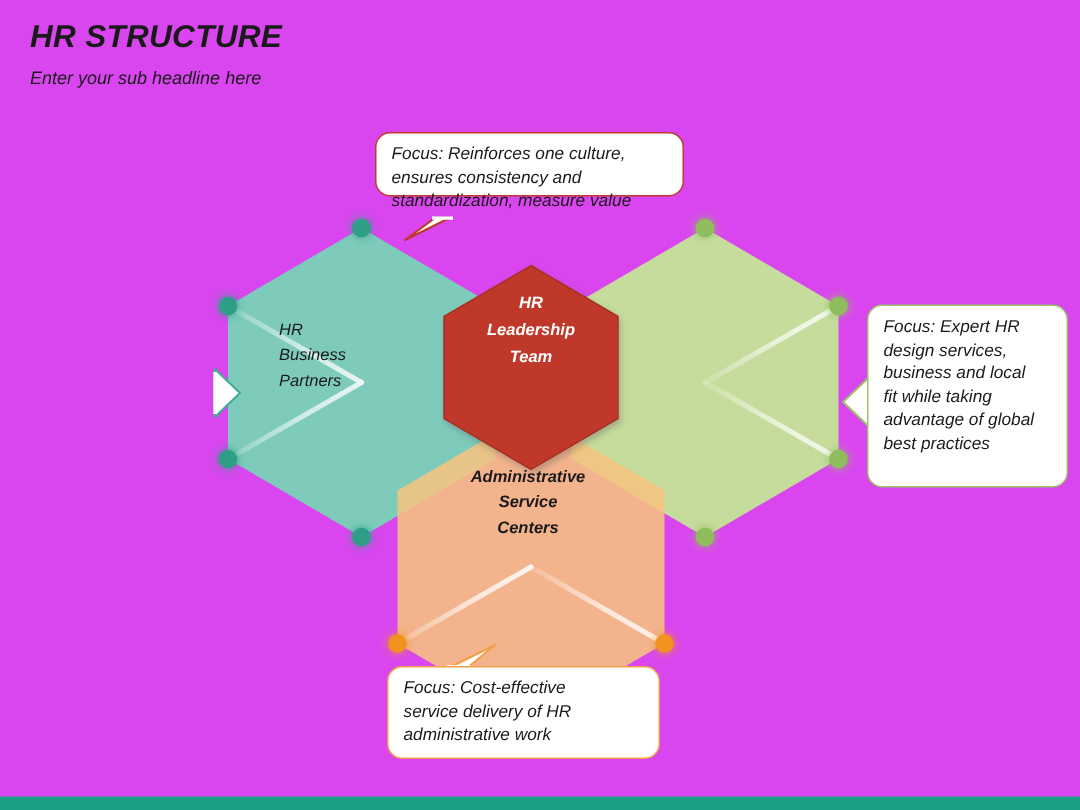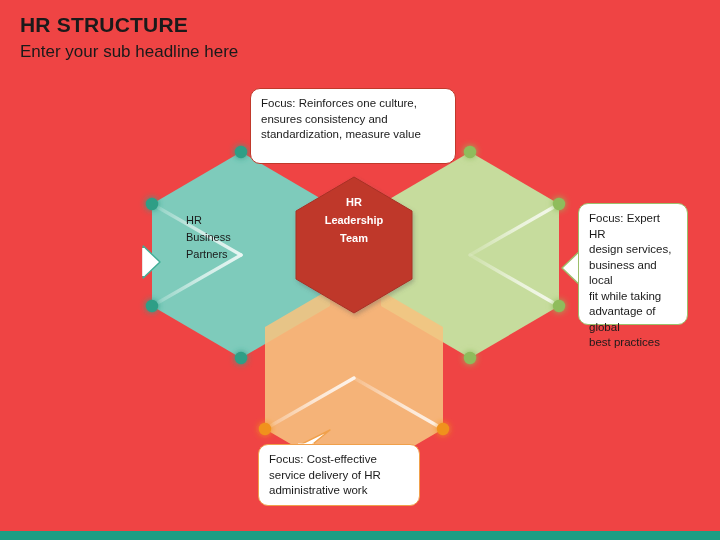--- a/index.html
+++ b/index.html
@@ -13,41 +13,42 @@
     font-family: "Liberation Sans", sans-serif;
     overflow: hidden;
     position: relative;
   }
 
   #slide {
     position: absolute;
     left: 0; top: 0;
     width: 720px;
     height: 540px;
-    background: #ef4444;
+    background: #d946ef;
+    font-style: italic;
   }
 
   
   #header {
     position: absolute;
     left: 20px;
     top: 12px;
     width: 660px;
   }
   #slide-title {
     font-size: 21px;
     font-weight: bold;
     color: #1a1a1a;
     letter-spacing: 0.2px;
     line-height: 26px;
     margin: 0;
     white-space: nowrap;
   }
   #slide-subtitle {
-    font-size: 17px;
+    font-size: 12px;
     font-weight: normal;
     color: #1a1a1a;
     line-height: 20px;
     margin: 4px 0 0 0;
     white-space: nowrap;
   }
 
   
   #diagram {
     position: absolute;
@@ -109,41 +110,41 @@
     font-size: 11.5px;
     line-height: 15.5px;
     color: #1a1a1a;
     padding: 7px 9px 7px 10px;
     white-space: pre-line;
   }
   #callout-top {
     left: 250px;
     top: 88px;
     width: 206px;
-    height: 76px;
+    height: 43px;
     border: 1.4px solid #c0392b;
   }
   #callout-left {
     left: 8px;
     top: 230px;
     width: 136px;
     height: 64px;
     border: 1.4px solid #3fae96;
   }
   #callout-right {
     left: 578px;
     top: 203px;
-    width: 110px;
+    width: 134px;
     height: 122px;
     border: 1.4px solid #9cbf6b;
   }
   #callout-bottom {
     left: 258px;
     top: 444px;
-    width: 162px;
+    width: 182px;
     height: 62px;
     border: 1.4px solid #f0a04b;
   }
 
   
   #tails {
     position: absolute;
     left: 0; top: 0;
     pointer-events: none;
   }
@@ -249,20 +250,23 @@
 
     <div class="hex-label" id="label-hbp">HR
 Business
 Partners</div>
 
     <div class="hex-label" id="label-hlt">HR
 Leadership
 Team</div>
 
 
+    <div class="hex-label" id="label-asc">Administrative
+Service
+Centers</div>
 
     <svg id="tails" width="720" height="540" viewBox="0 0 720 540">
 
       <path d="M 290,145.2 L 270,160 L 300,145.2 Z" fill="#ffffff" stroke="#c0392b" stroke-width="1.4" stroke-linejoin="round"></path>
 
       <line x1="288" y1="145.4" x2="302" y2="145.4" stroke="#ffffff" stroke-width="2.2"></line>
 
       <path d="M 143.2,246 L 160,262 L 143.2,278 Z" fill="#ffffff" stroke="#3fae96" stroke-width="1.4" stroke-linejoin="round"></path>
       <line x1="143.3" y1="248" x2="143.3" y2="276" stroke="#ffffff" stroke-width="2.2"></line>
 

